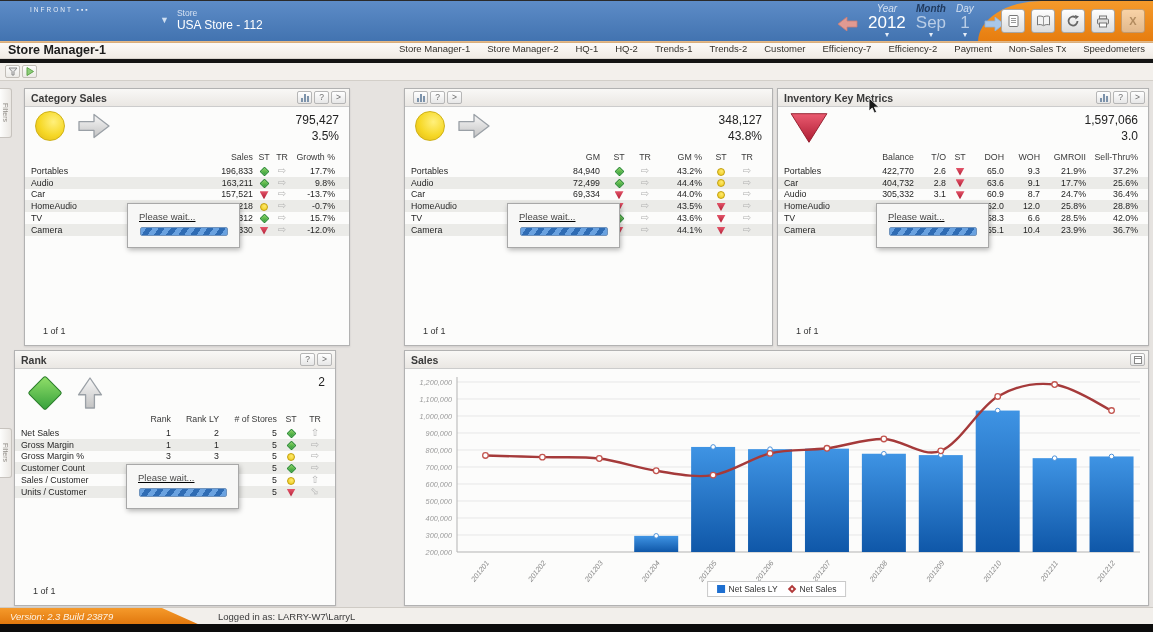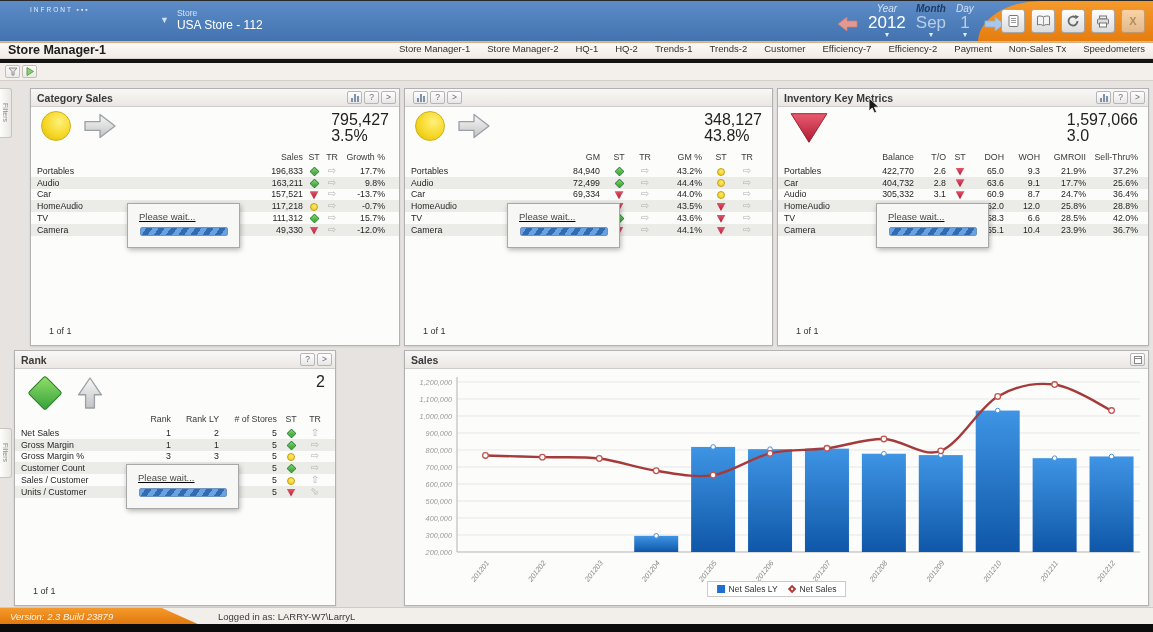--- a/index.html
+++ b/index.html
@@ -59,21 +59,21 @@
   .phbtn { width:15px; height:13px; margin-left:2px; border:1px solid #b6b6b6; border-radius:2px;
     background:linear-gradient(#ffffff,#e7e7e7); font-size:8.5px; color:#6d6d6d;
     display:flex; align-items:center; justify-content:center; line-height:1; }
   .mini-bars { display:flex; align-items:flex-end; gap:1px; height:8px; }
   .mini-bars i { display:block; width:2px; background:#7d93ab; }
   .panel-b { position:relative; height:calc(100% - 19px); }
 
   .bigicons { position:absolute; left:10px; top:4px; display:flex; align-items:center; gap:10px; }
   .big-circle { width:30px; height:30px; border-radius:50%; border:1px solid #cfb117;
     background:radial-gradient(circle at 62% 35%, #fff07c 0%, #f6d826 55%, #e0b513 100%); }
-  .totals { position:absolute; top:5px; right:10px; text-align:left; font-size:16px; color:#222; line-height:16px; }
+  .totals { position:absolute; top:5px; right:10px; text-align:right; font-size:12px; color:#222; line-height:16px; }
 
   .cols, .trow { display:grid; align-items:center; }
   .cols { position:absolute; top:44px; left:0; right:0; height:12px; font-size:8.8px; color:#3a3a3a; }
   .rows { position:absolute; top:58px; left:0; right:0; }
   .trow { height:11.8px; font-size:8.8px; color:#1f1f1f; }
   .trow:nth-child(even) { background:#ebebe8; }
   .cell.name { padding-left:6px; text-align:left; white-space:nowrap; overflow:hidden;}
   .cell.num { text-align:right; padding-right:2px; white-space:nowrap; }
   .cell.cic { text-align:center; }
   .g-cs   { grid-template-columns:1fr 70px 18px 18px 46px 12px; }
@@ -245,21 +245,21 @@
 </div>
 
 <div class="main">
   <div class="vtab" style="top:7px">
       <span>Filters</span>
     </div>
   <div class="vtab" style="top:347px">
       <span>Filters</span>
     </div>
 
-  <div class="panel" style="left:30px;top:7px;width:370px;height:258px">
+  <div class="panel" style="left:24px;top:7px;width:326px;height:258px">
     <div class="panel-h">
       <span class="pt">Category Sales</span>
       <span class="phbtn">
           <span class="mini-bars">
             <i style="height:4px"></i>
             <i style="height:8px"></i>
             <i style="height:6px"></i>
           </span>
         </span>
       <span class="phbtn">?</span>

